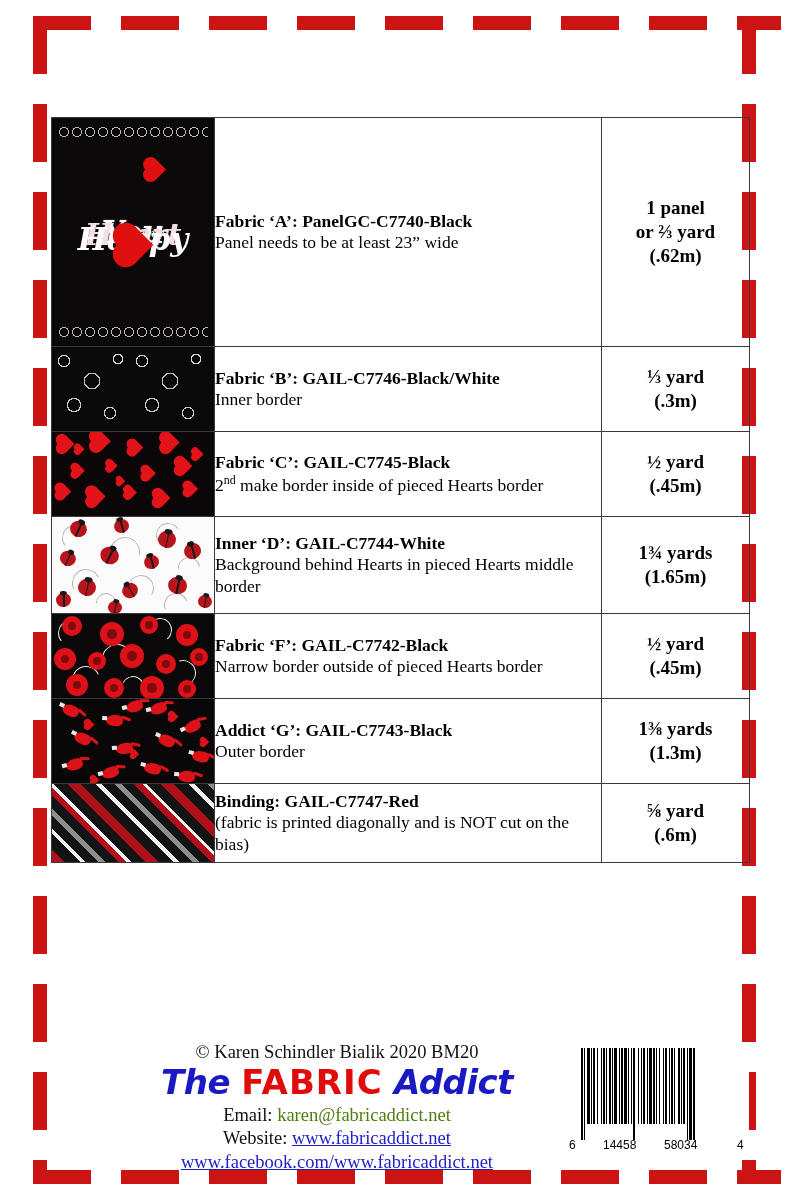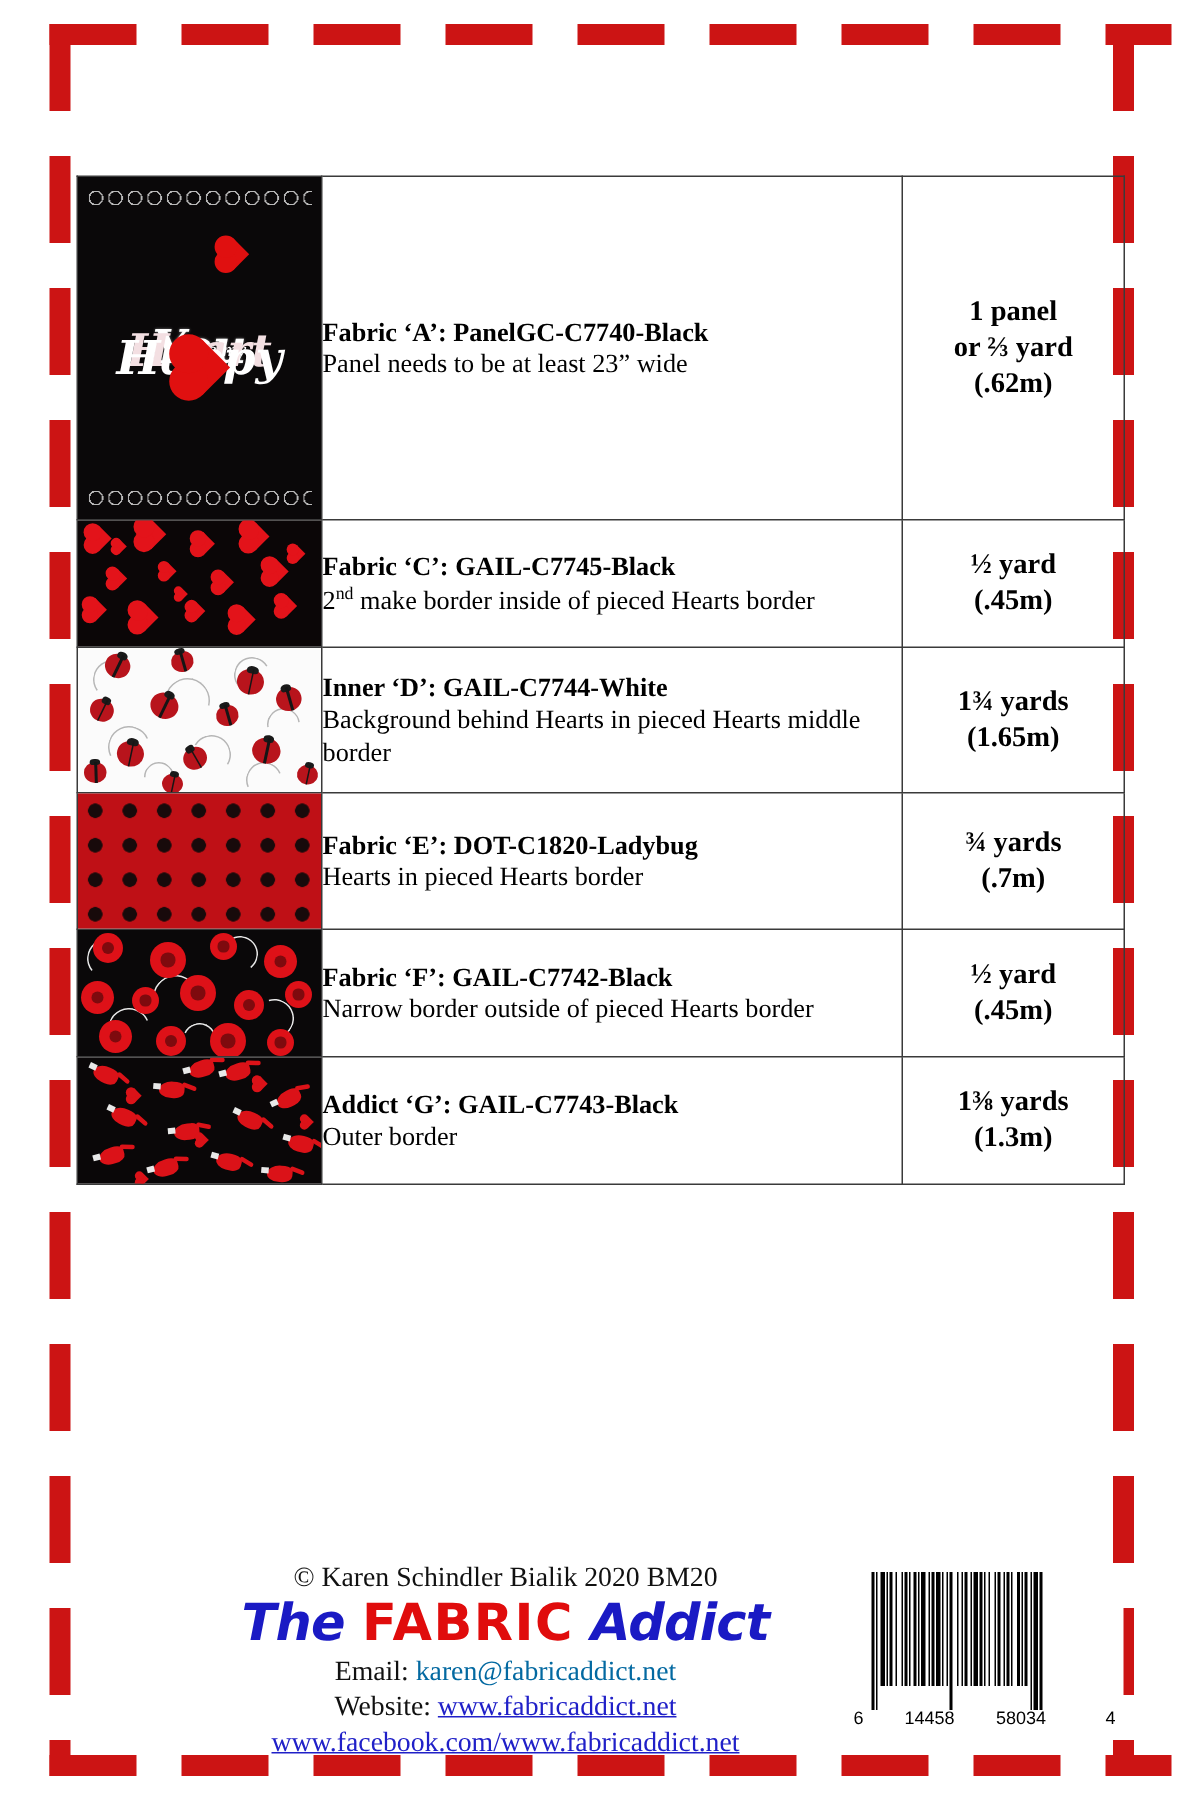--- a/index.html
+++ b/index.html
@@ -261,21 +261,21 @@
   .logo-the, .logo-addict { color: #1a1ac4; }
   .logo-fabric { color: #e00c0c; font-style: normal; letter-spacing: 1px; }
   .contact {
     text-align: center;
     margin-top: 5px;
     margin-left: -115px;
     font-size: 18.5px;
     line-height: 1.26;
     color: #111;
   }
-  .lnk { color: #0369a1; text-align: right; }
+  .lnk { color: #4d7c0f; text-align: right; }
   .lnk-u { color: #2020c8; text-decoration: underline; }
 
   
   .barcode-box {
     position: absolute;
     left: 569px; top: 1048px;
     width: 180px; height: 112px;
     background: #fff;
   }
   .bars { position: absolute; left: 12px; top: 0; width: 158px; height: 92px; }
@@ -370,20 +370,33 @@
           <div class="sub">Panel needs to be at least 23” wide</div>
         </td>
         <td class="qty-cell">
           <div>1 panel</div>
           <div>or ⅔ yard</div>
           <div>(.62m)</div>
         </td>
       </tr>
       <tr>
         <td class="swatch-cell">
+          <div class="sw sw-swirl-bw" title="Black fabric with white swirl pattern"></div>
+        </td>
+        <td class="desc-cell">
+          <div class="hd">Fabric ‘B’: GAIL-C7746-Black/White</div>
+          <div class="sub">Inner border</div>
+        </td>
+        <td class="qty-cell">
+          <div>⅓ yard</div>
+          <div>(.3m)</div>
+        </td>
+      </tr>
+      <tr>
+        <td class="swatch-cell">
           <div class="sw sw-hearts" title="Black fabric with red hearts">
             <div class="hrt" style="left: 8px; top: 6px; width: 12.1px; height: 12.1px;">
               <i style="position:absolute;left:-6.050000000000001px;top:0;width:12.100000000000001px;height:12.100000000000001px;background:#e3131a;border-radius:50%"></i>
               <i style="position:absolute;left:0;top:-6.050000000000001px;width:12.100000000000001px;height:12.100000000000001px;background:#e3131a;border-radius:50%"></i>
             </div>
             <div class="hrt" style="left: 42px; top: 2px; width: 14.3px; height: 14.3px;">
               <i style="position:absolute;left:-7.15px;top:0;width:14.3px;height:14.3px;background:#e3131a;border-radius:50%"></i>
               <i style="position:absolute;left:0;top:-7.15px;width:14.3px;height:14.3px;background:#e3131a;border-radius:50%"></i>
             </div>
             <div class="hrt" style="left: 78px; top: 10px; width: 11px; height: 11px;">
@@ -505,33 +518,20 @@
             </div>
           </div>
         </td>
         <td class="desc-cell">
           <div class="hd">Inner ‘D’: GAIL-C7744-White</div>
           <div class="sub">Background behind Hearts in pieced Hearts middle border</div>
         </td>
         <td class="qty-cell">
           <div>1¾ yards</div>
           <div>(1.65m)</div>
-        </td>
-      </tr>
-      <tr>
-        <td class="swatch-cell">
-          <div class="sw sw-dots" title="Red fabric with black polka dots"></div>
-        </td>
-        <td class="desc-cell">
-          <div class="hd">Fabric ‘E’: DOT-C1820-Ladybug</div>
-          <div class="sub">Hearts in pieced Hearts border</div>
-        </td>
-        <td class="qty-cell">
-          <div>¾ yards</div>
-          <div>(.7m)</div>
         </td>
       </tr>
       <tr>
         <td class="swatch-cell">
           <div class="sw sw-flowers" title="Black fabric with red flowers and white swirls">
             <div class="swirl-wh" style="left: 6px; top: 6px; width: 26px; height: 26px; transform: rotate(6deg);"></div>
             <div class="swirl-wh" style="left: 50px; top: 30px; width: 30px; height: 30px; transform: rotate(50deg);"></div>
             <div class="swirl-wh" style="left: 96px; top: 4px; width: 24px; height: 24px; transform: rotate(96deg);"></div>
             <div class="swirl-wh" style="left: 20px; top: 52px; width: 28px; height: 28px; transform: rotate(20deg);"></div>
             <div class="swirl-wh" style="left: 118px; top: 46px; width: 26px; height: 26px; transform: rotate(118deg);"></div>
@@ -624,20 +624,33 @@
             </div>
           </div>
         </td>
         <td class="desc-cell">
           <div class="hd">Addict ‘G’: GAIL-C7743-Black</div>
           <div class="sub">Outer border</div>
         </td>
         <td class="qty-cell">
           <div>1⅜ yards</div>
           <div>(1.3m)</div>
+        </td>
+      </tr>
+      <tr>
+        <td class="swatch-cell">
+          <div class="sw sw-plaid" title="Red black white and gray diagonal plaid"></div>
+        </td>
+        <td class="desc-cell">
+          <div class="hd">Binding: GAIL-C7747-Red</div>
+          <div class="sub">(fabric is printed diagonally and is NOT cut on the bias)</div>
+        </td>
+        <td class="qty-cell">
+          <div>⅝ yard</div>
+          <div>(.6m)</div>
         </td>
       </tr>
     </tbody>
 </table>
 
 <div class="footer">
   <div class="copyright">© Karen Schindler Bialik 2020 BM20</div>
   <div class="logo-line">
     <span class="logo-the">The</span>
     <span class="logo-fabric">FABRIC</span>

